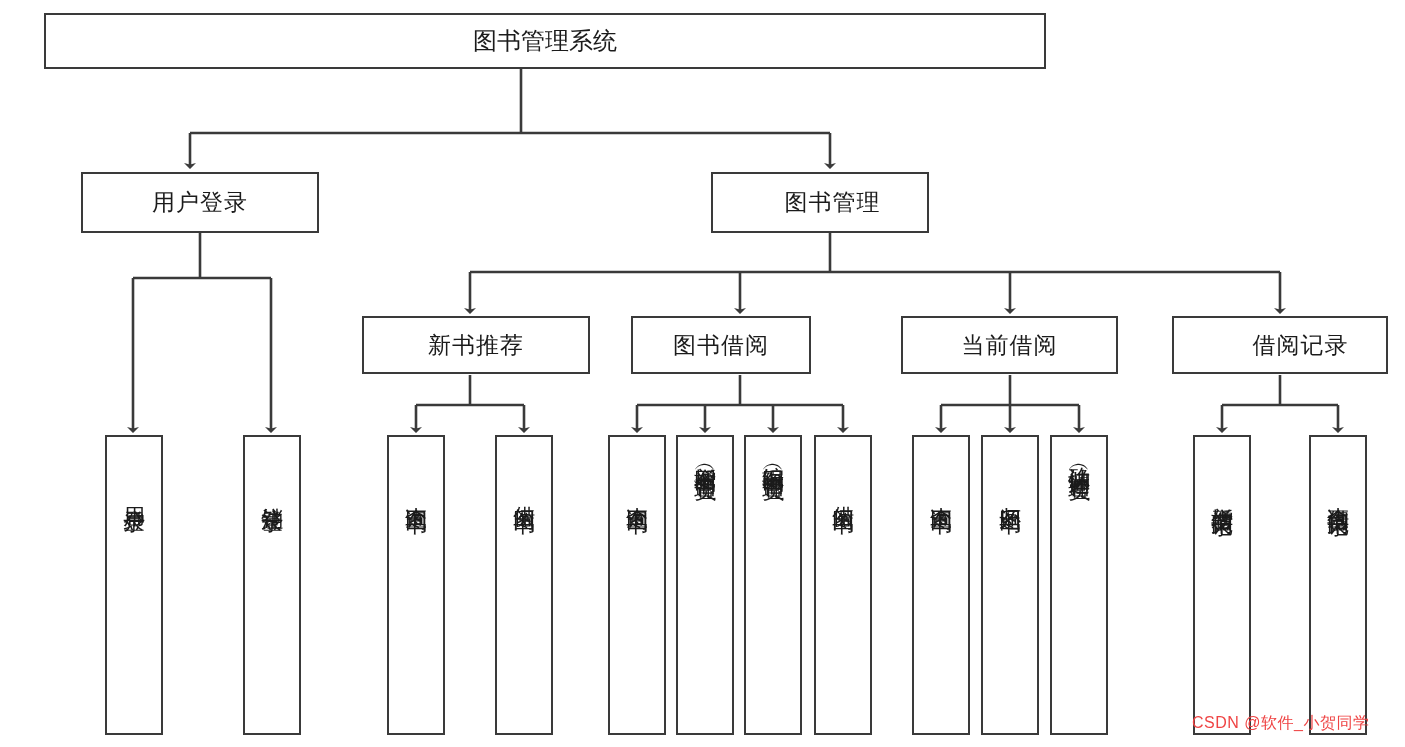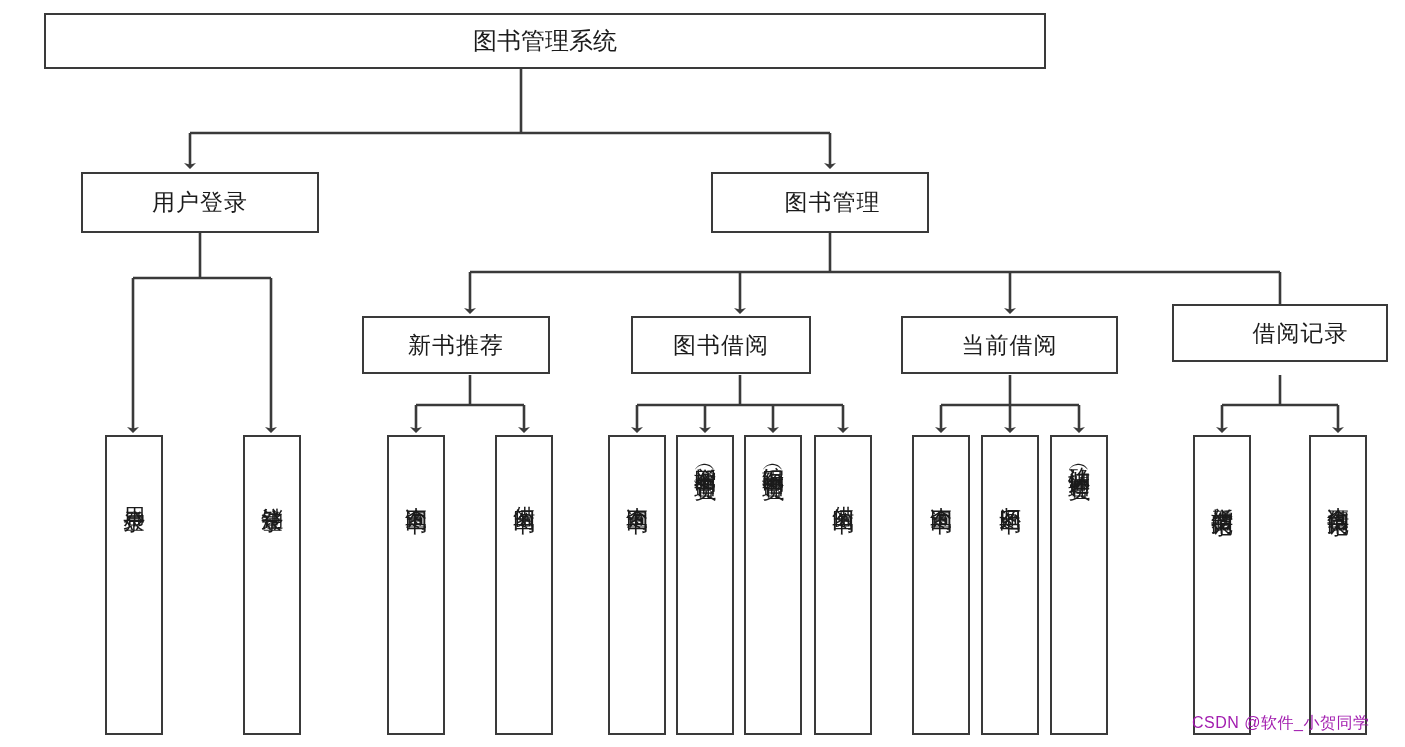--- a/index.html
+++ b/index.html
@@ -58,21 +58,21 @@
     text-orientation: upright;
     font-size: 22px;
     line-height: 1.02;
     letter-spacing: 2px;
     white-space: nowrap;
     color: #1b1b1b;
   }
   .watermark {
     position: absolute;
     font-size: 16px;
-    color: #a21caf;
+    color: #ef4444;
     letter-spacing: 0.5px;
     white-space: nowrap;
   }
 </style>
 </head>
 <body>
 
 <div id="canvas">
 
   <svg class="wires" viewBox="0 0 1405 747">
@@ -129,30 +129,30 @@
     <span>图书管理系统</span>
   </div>
 
   <div class="node horiz" style="left:81px; top:172px; width:238px; height:61px;">
     <span>用户登录</span>
   </div>
   <div class="node horiz" style="left:711px; top:172px; width:218px; height:61px;padding-left:25px;">
     <span>图书管理</span>
   </div>
 
-  <div class="node horiz" style="left:362px; top:316px; width:188px; height:58px;">
+  <div class="node horiz" style="left:362px; top:316px; width:228px; height:58px;">
     <span>新书推荐</span>
   </div>
   <div class="node horiz" style="left:631px; top:316px; width:180px; height:58px;">
     <span>图书借阅</span>
   </div>
   <div class="node horiz" style="left:901px; top:316px; width:217px; height:58px;">
     <span>当前借阅</span>
   </div>
-  <div class="node horiz" style="left:1172px; top:304px; width:216px; height:58px;padding-left:41px;">
+  <div class="node horiz" style="left:1172px; top:316px; width:216px; height:58px;padding-left:41px;">
     <span>借阅记录</span>
   </div>
 
   <div class="node vert" style="left:105px; top:435px; width:58px; height:300px;">
     <span class="vlabel">用户登录</span>
   </div>
   <div class="node vert" style="left:243px; top:435px; width:58px; height:300px;">
     <span class="vlabel">注销登录</span>
   </div>
 

